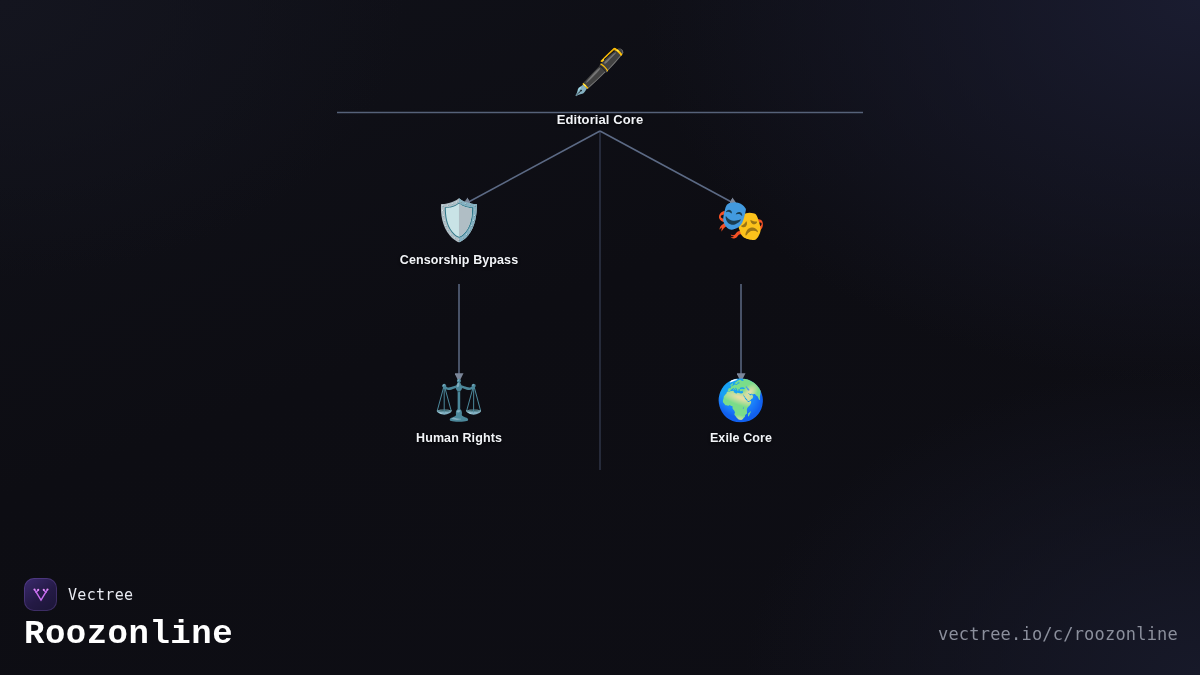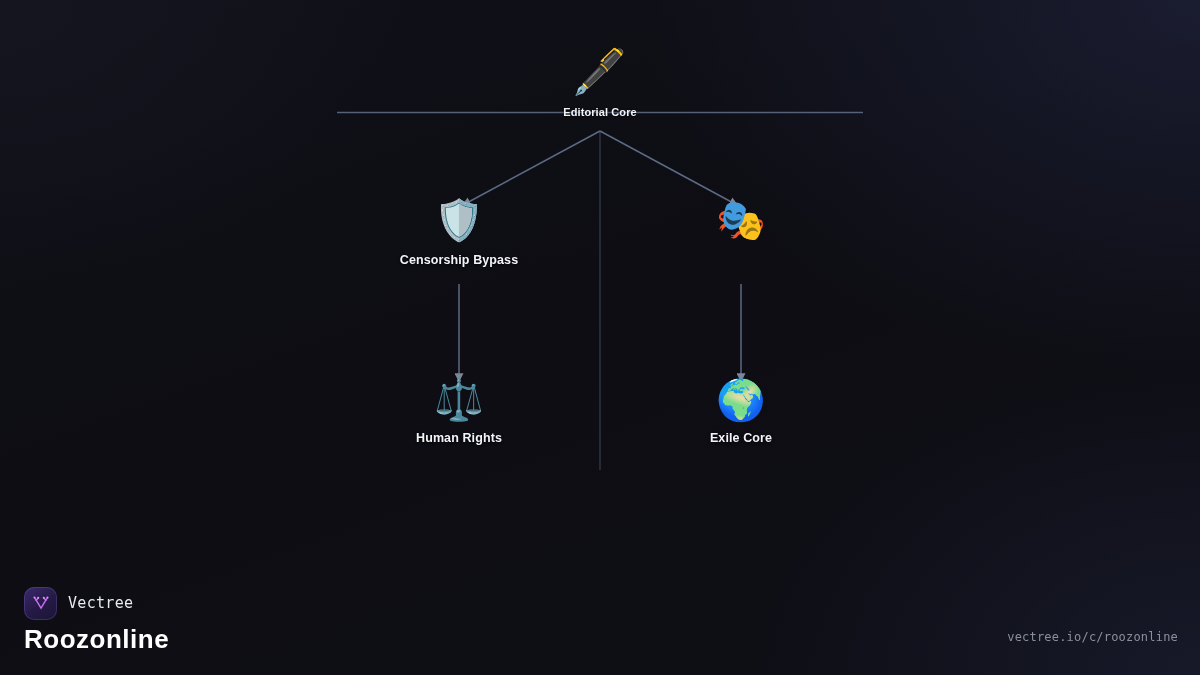--- a/index.html
+++ b/index.html
@@ -53,21 +53,21 @@
     font-size: 12.5px;
     font-weight: bold;
     letter-spacing: 0.1px;
     text-shadow: 0 1px 3px rgba(0,0,0,0.85);
     white-space: nowrap;
   }
 
   
   #node-root { left: 600px; top: 50px; }
   #node-root .node-emoji { font-size: 44px; height: 54px; }
-  #node-root .node-label { font-size: 11px; margin-top: 2px; }
+  #node-root .node-label { font-size: 13px; margin-top: 8px; }
 
   
   #node-censorship { left: 459px; top: 200px; }
   #node-satire     { left: 741px; top: 200px; }
   #node-censorship .node-emoji,
   #node-satire .node-emoji { font-size: 40px; height: 50px; }
   #node-censorship .node-label,
   #node-satire .node-label { margin-top: 3px; }
 
   
@@ -102,33 +102,33 @@
   }
   #brand-name {
     color: #e9ebf2;
     font-family: "DejaVu Sans Mono", monospace;
     font-size: 15px;
     font-weight: normal;
     letter-spacing: 0.3px;
   }
   #page-title {
     color: #ffffff;
-    font-family: Liberation Sans, sans-serif;
-    font-size: 26px;
+    font-family: Liberation Mono, monospace;
+    font-size: 34px;
     font-weight: bold;
     letter-spacing: 0.5px;
     line-height: 1.05;
   }
   #footer-url {
     position: absolute;
     right: 22px;
     bottom: 31px;
     color: #8b8f9c;
     font-family: "DejaVu Sans Mono", monospace;
-    font-size: 12px;
+    font-size: 17px;
     letter-spacing: 0.2px;
   }
 </style>
 </head>
 <body>
 
 <div id="stage">
 
   <svg id="tree-canvas" viewBox="0 0 1200 675" xmlns="http://www.w3.org/2000/svg">
     <defs>

